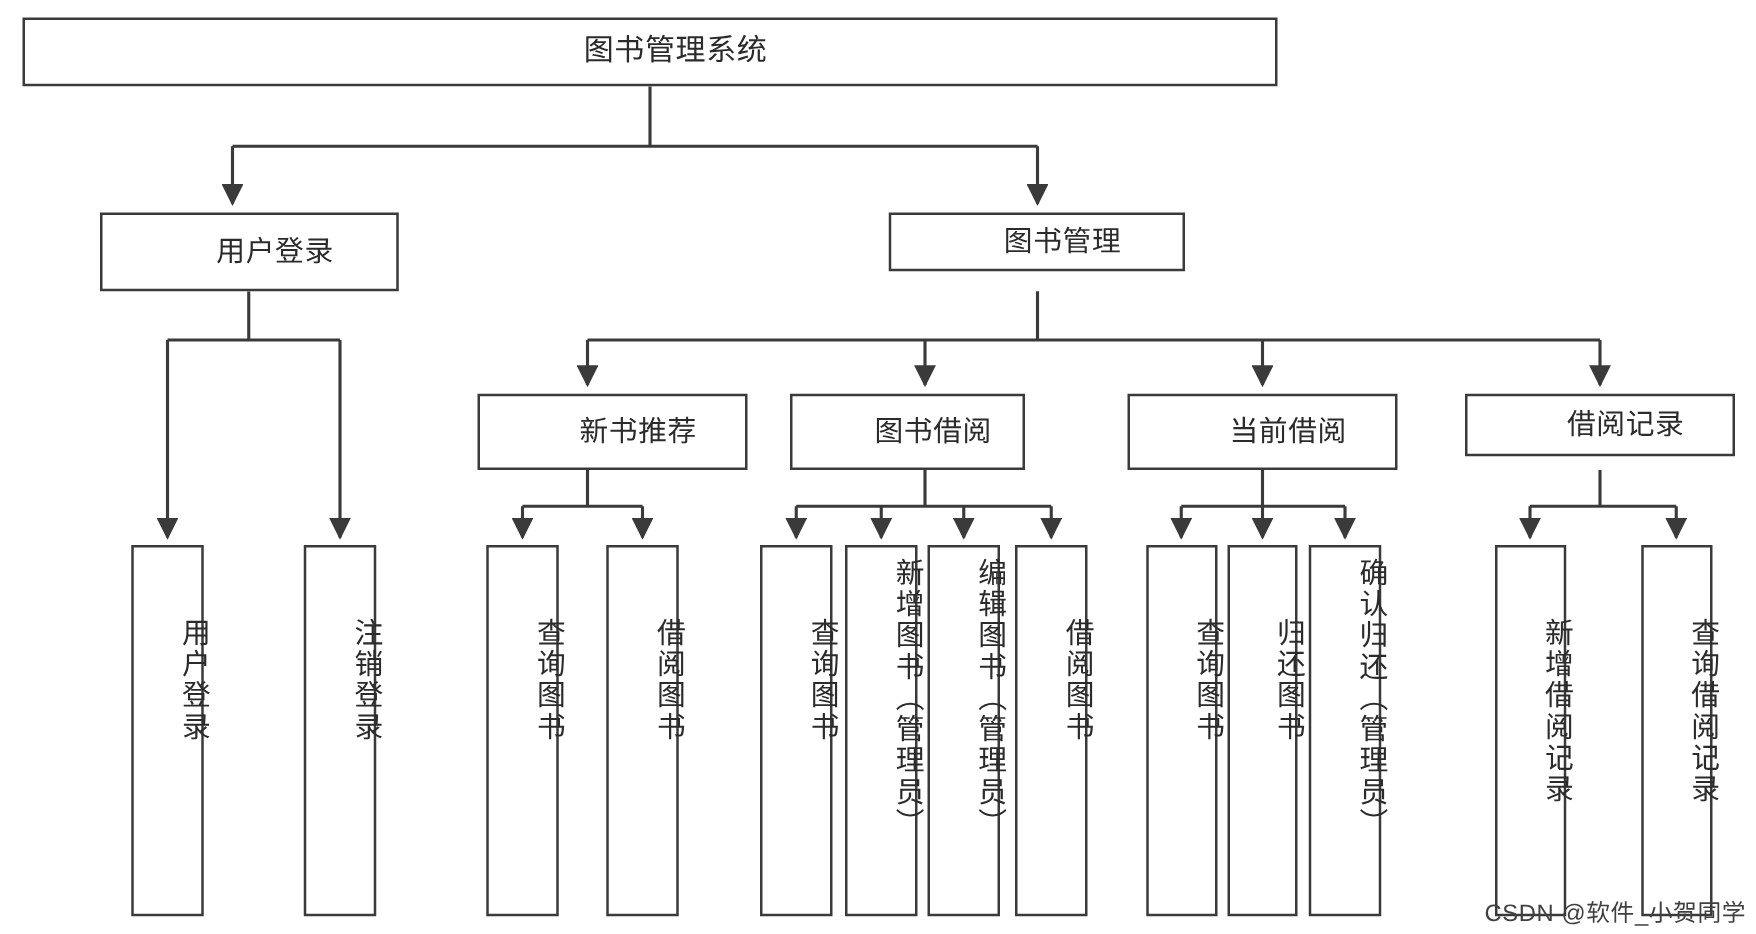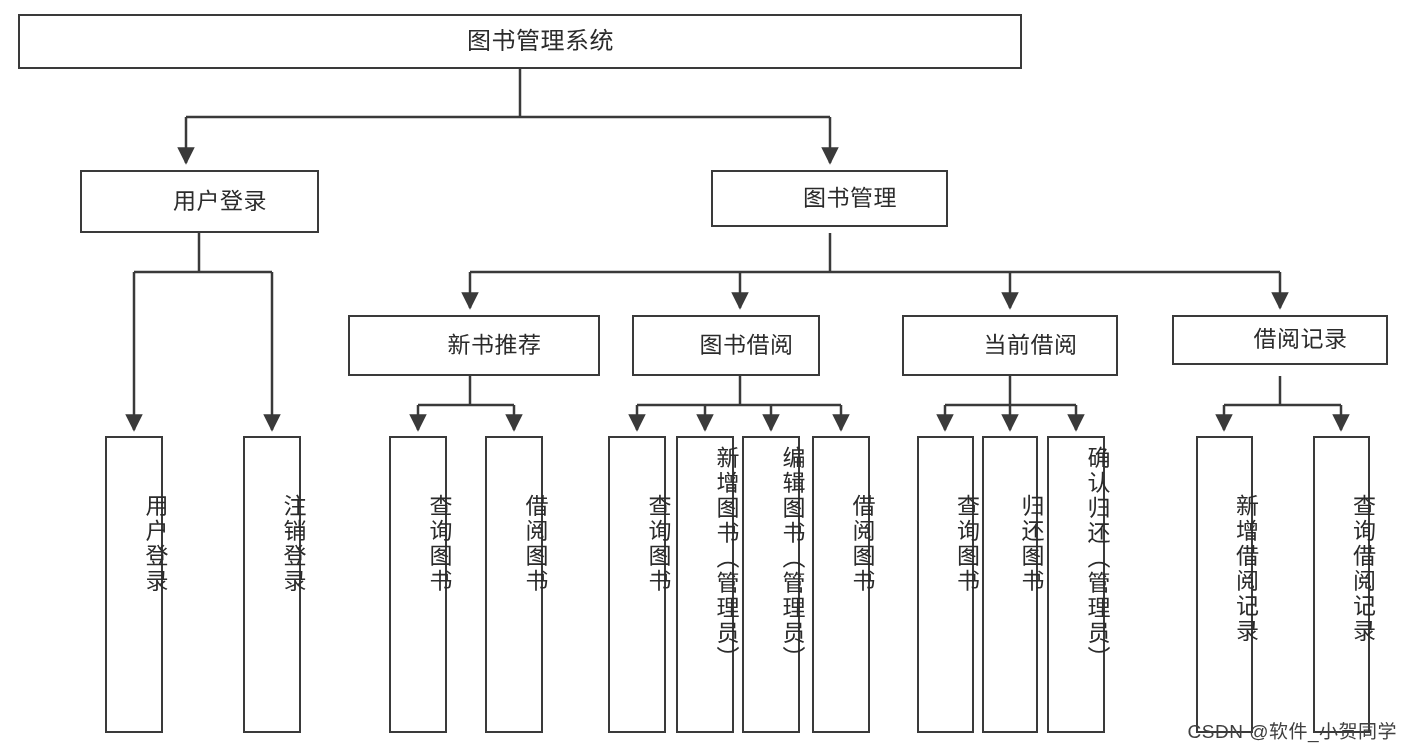--- a/index.html
+++ b/index.html
@@ -136,25 +136,25 @@
     </g>
   </svg>
 
   <div class="node horizontal root" style="left:18px; top:14px; width:1004px; height:55px;">
     <span class="node-label">图书管理系统</span>
   </div>
 
   <div class="node horizontal" style="left:80px; top:170px; width:239px; height:63px;">
     <span class="node-label">用户登录</span>
   </div>
-  <div class="node horizontal" style="left:711px; top:170px; width:237px; height:57px;">
+  <div class="node horizontal" style="left:711px; top:170px; width:237px; height:47px;">
     <span class="node-label">图书管理</span>
   </div>
 
-  <div class="node horizontal" style="left:348px; top:315px; width:252px; height:61px;">
+  <div class="node horizontal" style="left:382px; top:315px; width:216px; height:61px;">
     <span class="node-label">新书推荐</span>
   </div>
   <div class="node horizontal" style="left:632px; top:315px; width:188px; height:61px;">
     <span class="node-label">图书借阅</span>
   </div>
   <div class="node horizontal" style="left:902px; top:315px; width:216px; height:61px;align-items:center;">
     <span class="node-label">当前借阅</span>
   </div>
   <div class="node horizontal" style="left:1172px; top:315px; width:216px; height:50px;">
     <span class="node-label">借阅记录</span>

